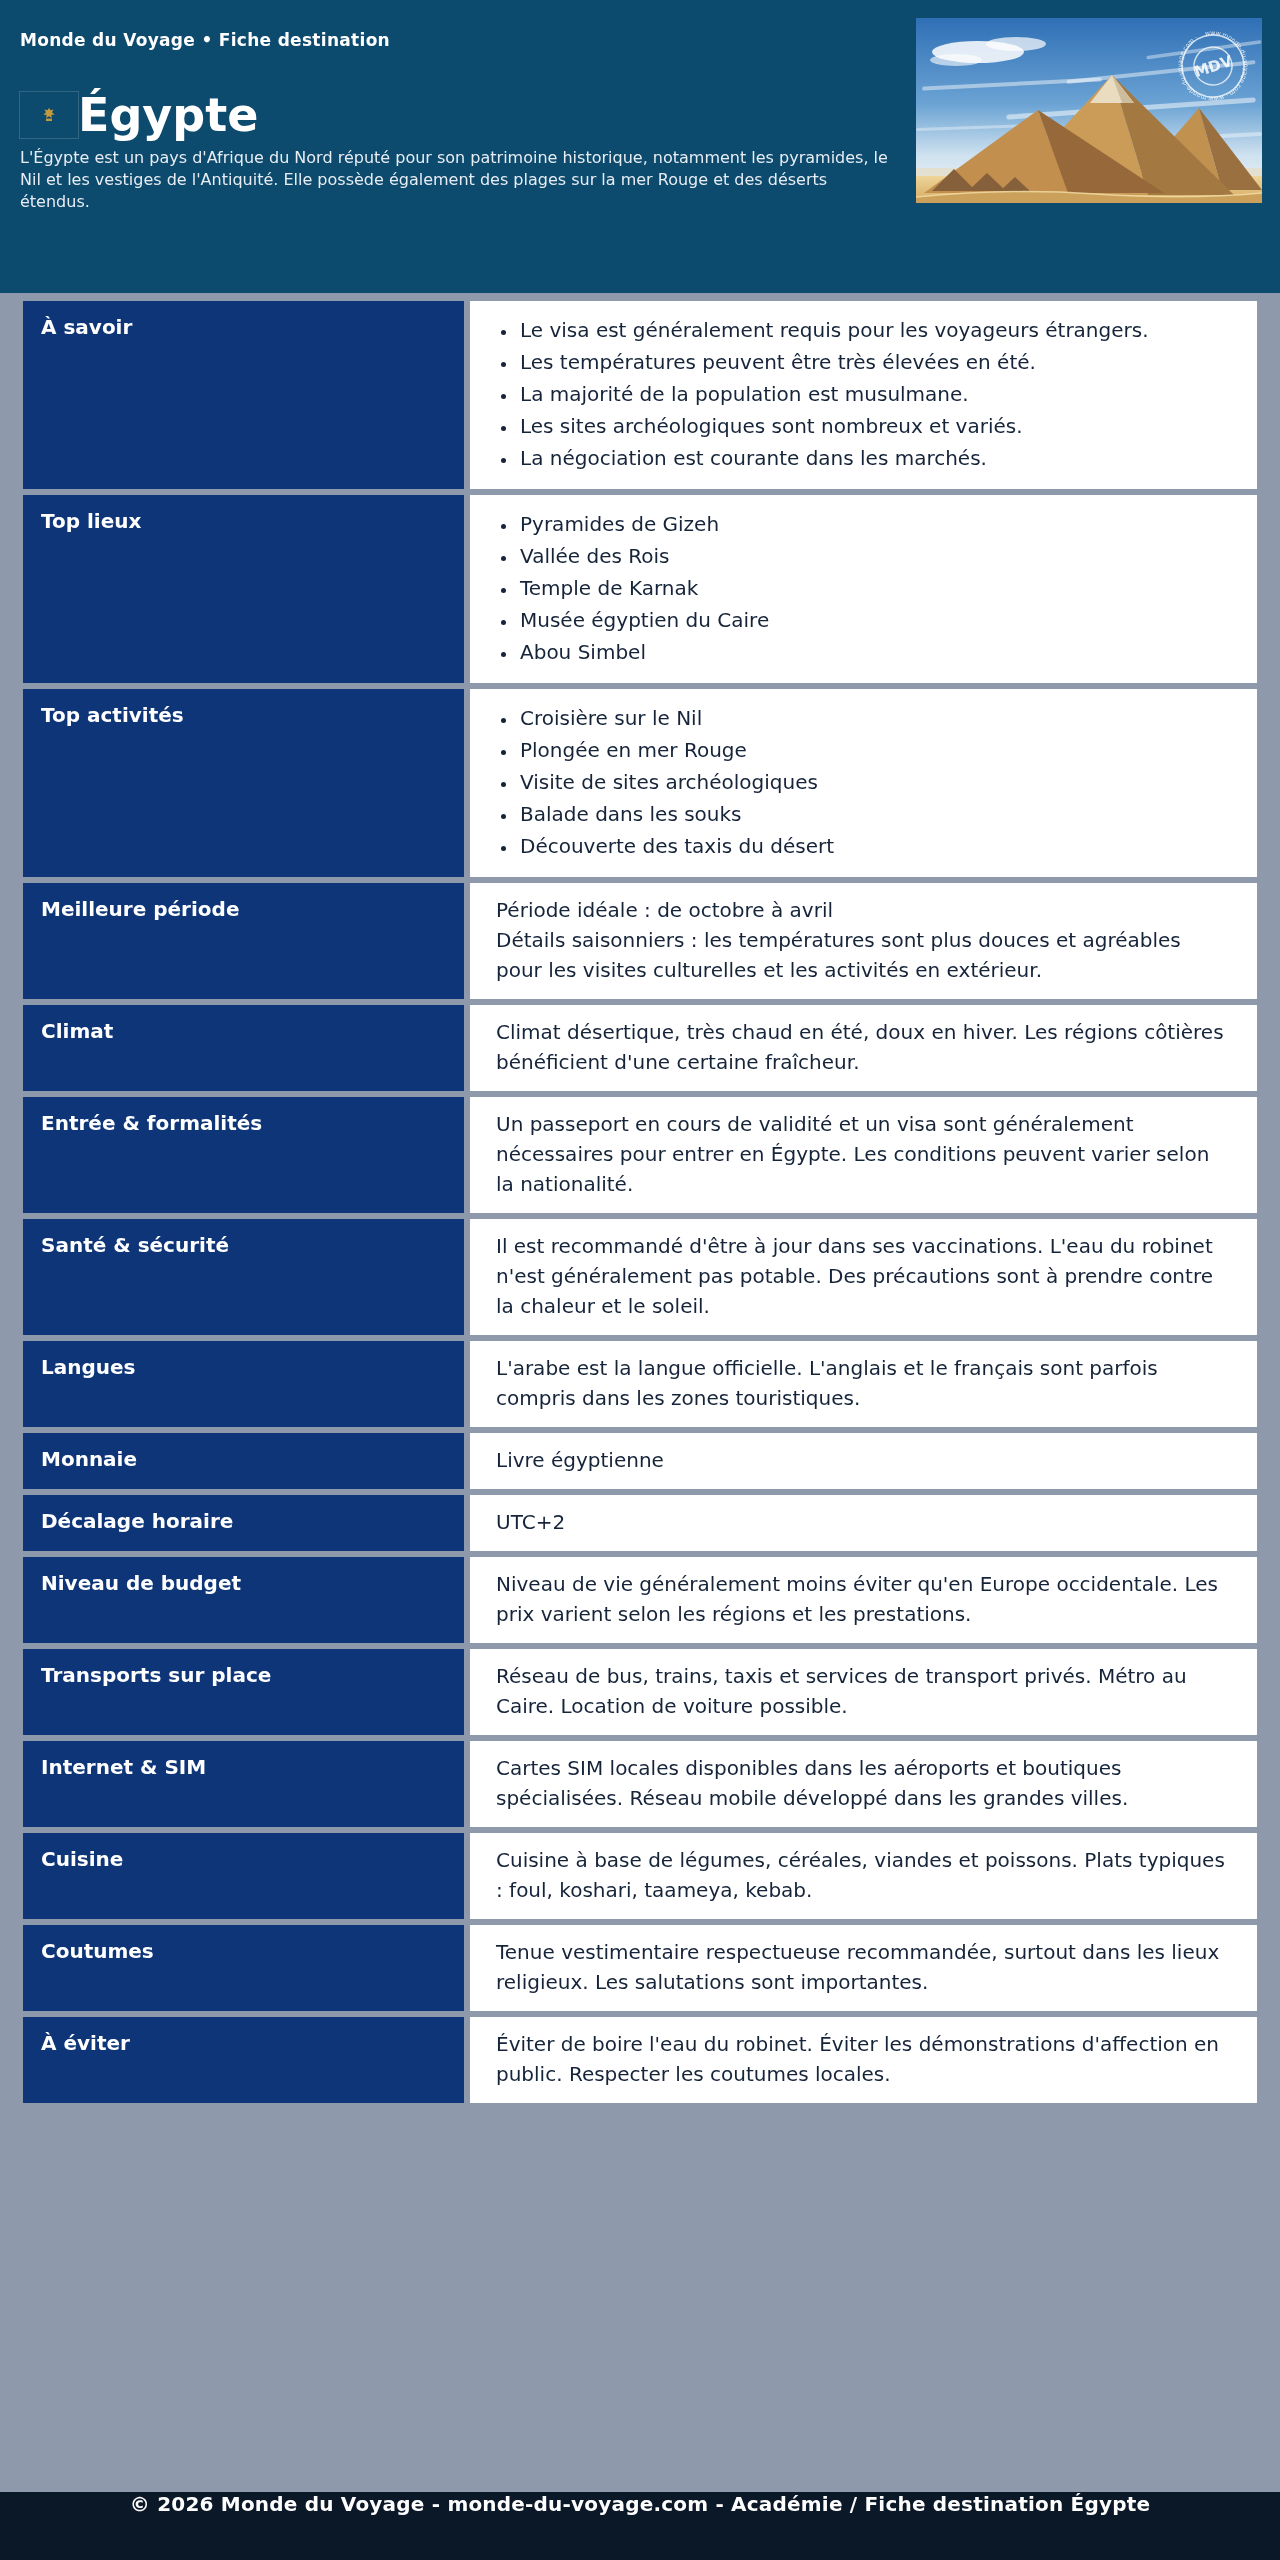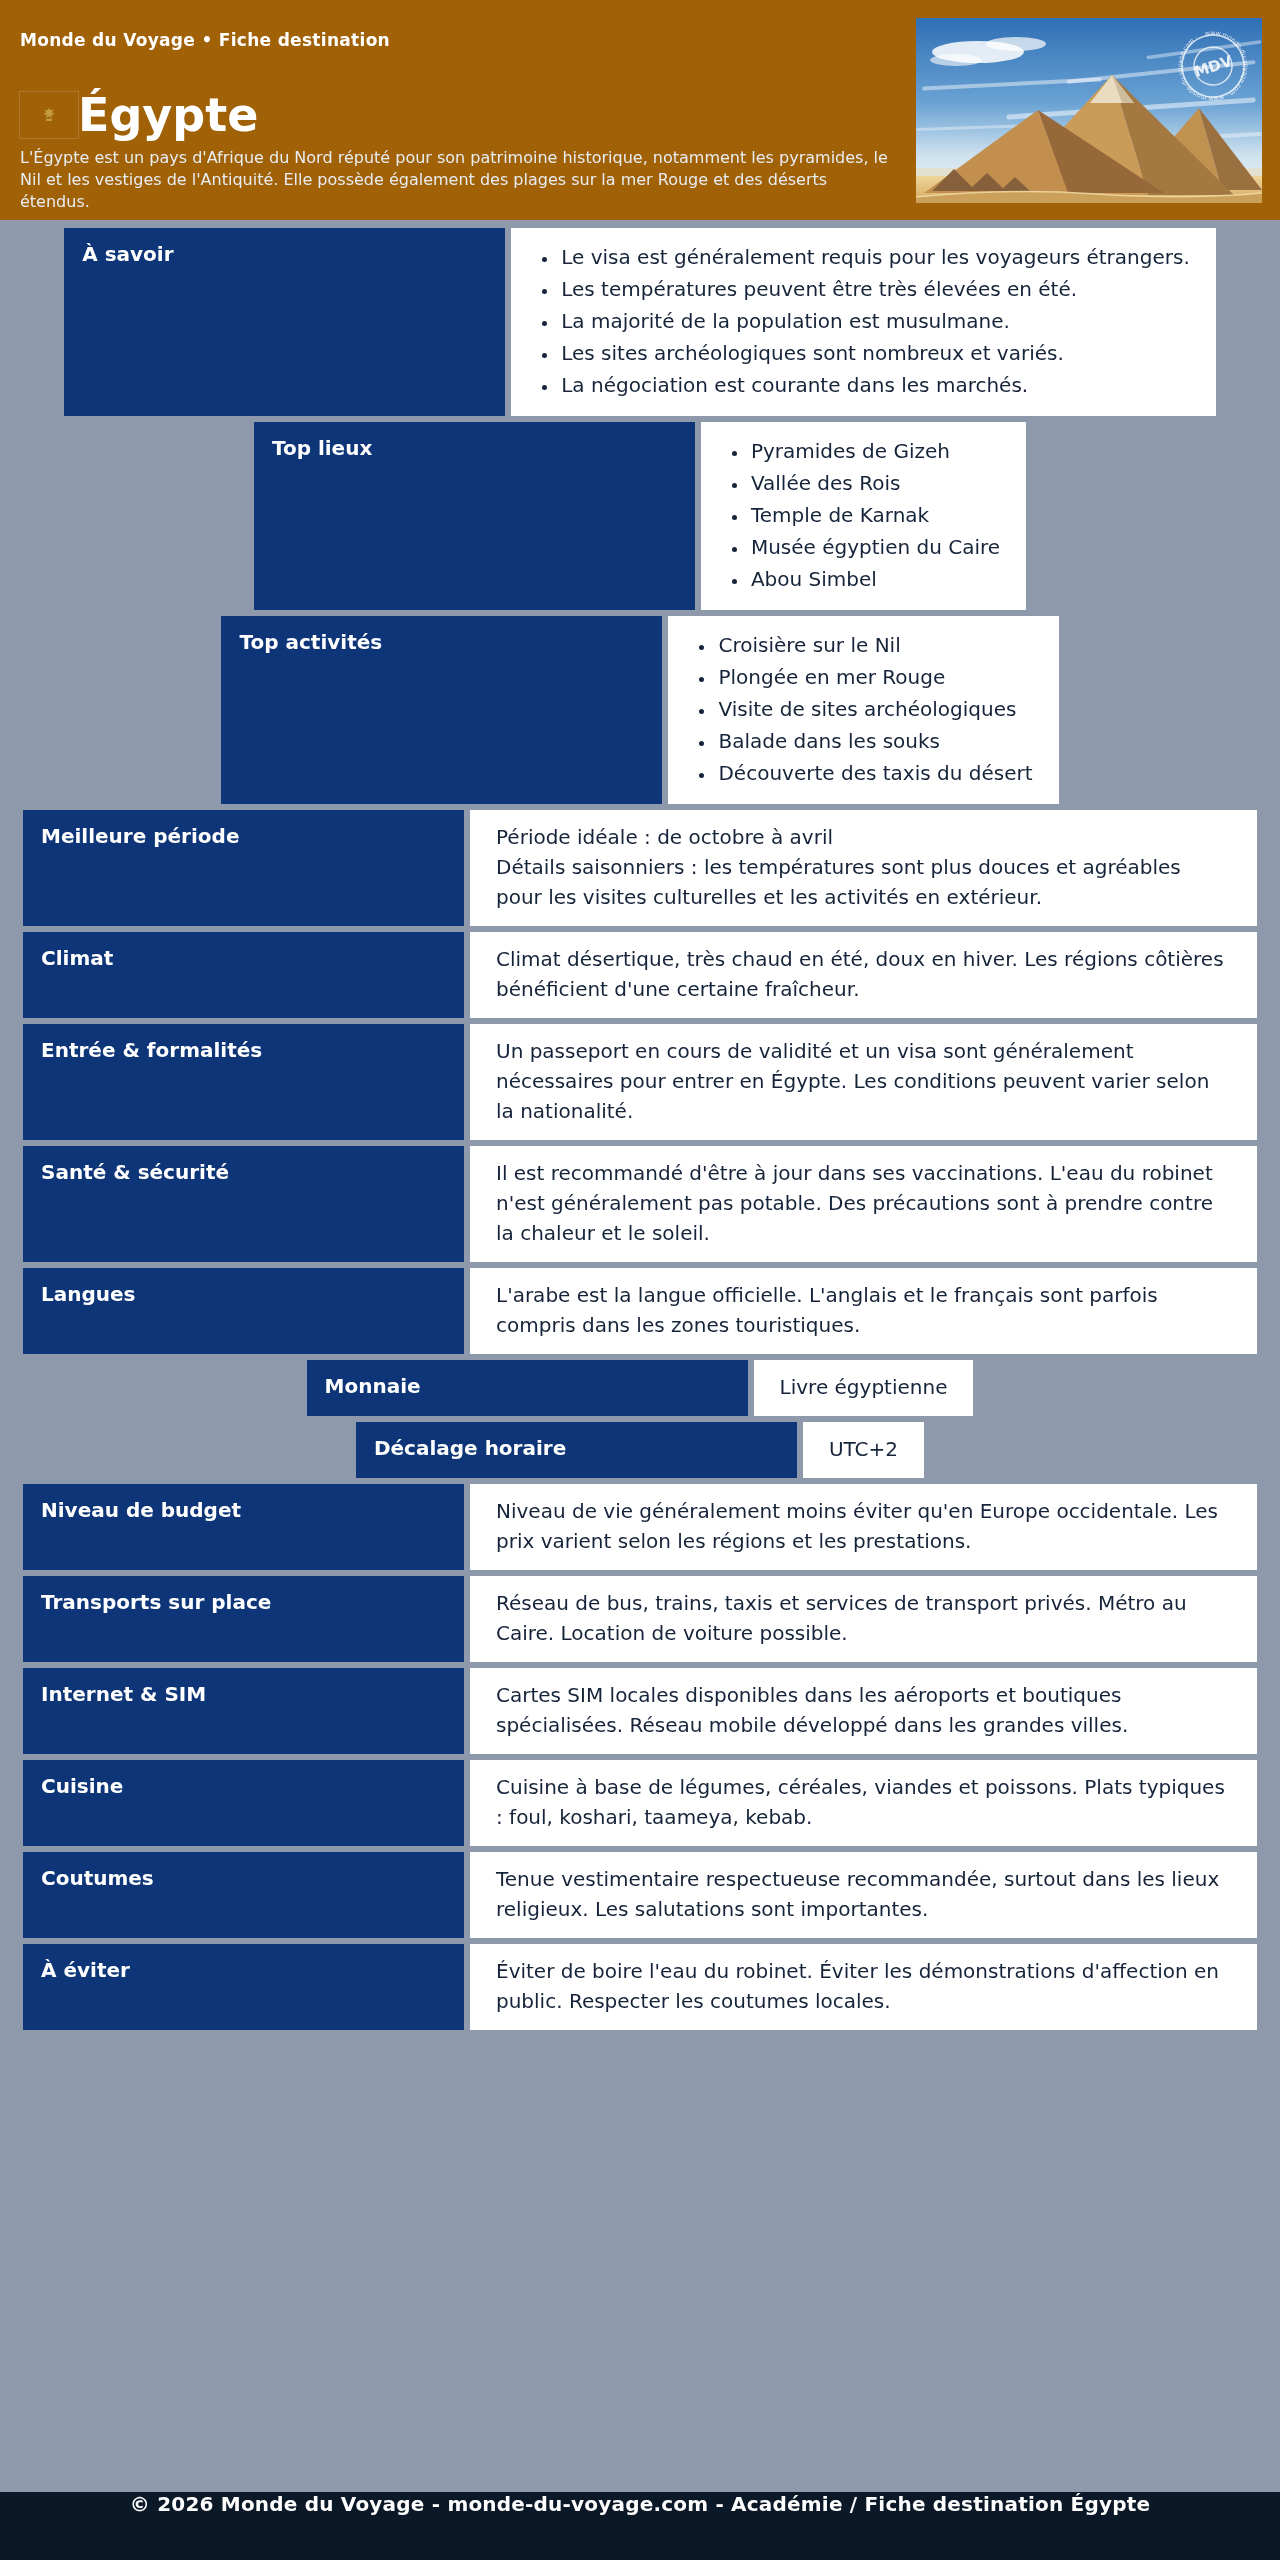--- a/index.html
+++ b/index.html
@@ -4,21 +4,21 @@
 <style>
   html,body{margin:0;padding:0;}
   body{
     width:1280px;height:2560px;position:relative;overflow:hidden;
     background:#8e99ab;
     font-family:"DejaVu Sans","Liberation Sans",sans-serif;
     color:#13233c;
   }
   
   .header{
-    position:relative;height:220px;background:#a16207;color:#ffffff;
+    position:relative;height:293px;background:#0c4a6e;color:#ffffff;
   }
   .breadcrumb{
     position:absolute;left:20px;top:30px;
     font-size:17px;font-weight:bold;letter-spacing:.3px;color:#ffffff;
   }
   .title-row{
     position:absolute;left:20px;top:60px;display:flex;align-items:center;
   }
   .flag{width:58px;height:46px;position:relative;flex:0 0 auto;box-shadow:0 0 0 1px rgba(255,255,255,.15);}
   .flag .stripe{height:33.33%;}
@@ -30,21 +30,21 @@
   .description{
     position:absolute;left:20px;top:131px;width:870px;
     font-size:16px;line-height:22px;color:#e8edf3;
   }
   .photo{
     position:absolute;top:18px;right:18px;width:346px;height:185px;display:block;
   }
   
   .fact-table{
     margin:8px 23px 0 23px;
-    display:flex;flex-direction:column;gap:6px;align-items:center;
+    display:flex;flex-direction:column;gap:6px;
   }
   .row{display:flex;gap:6px;}
   .row-label{
     width:441px;flex:0 0 441px;box-sizing:border-box;
     background:#0d3577;color:#ffffff;
     font-size:20px;font-weight:bold;
     padding:14px 18px;
   }
   .row-content{
     flex:1;box-sizing:border-box;background:#ffffff;

